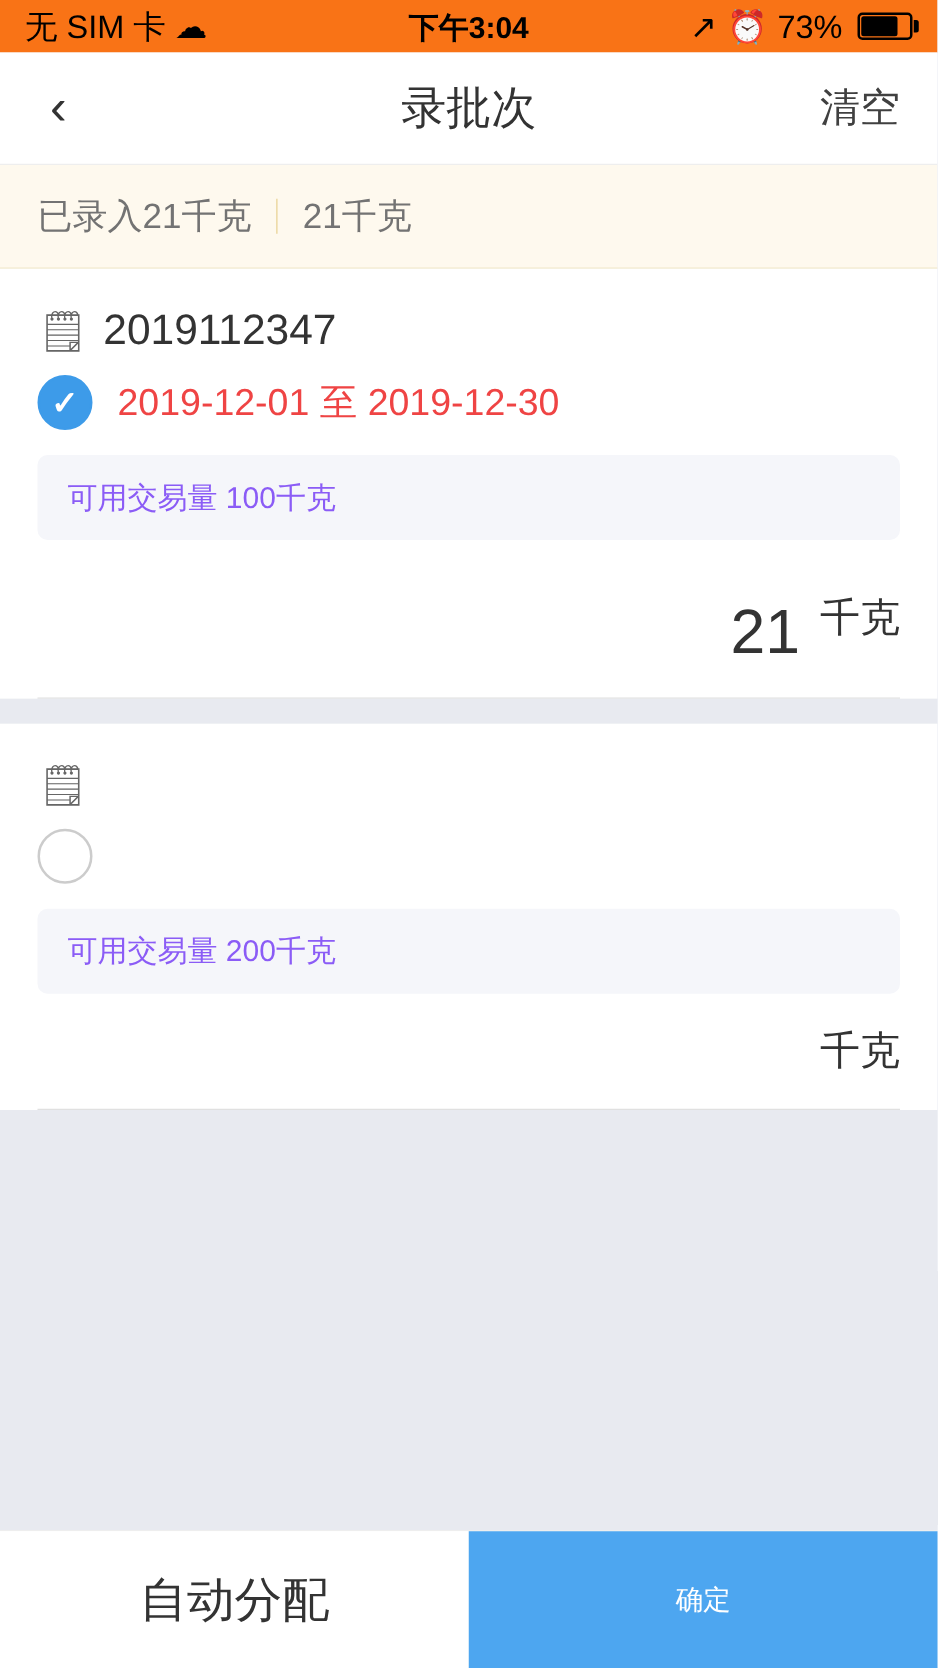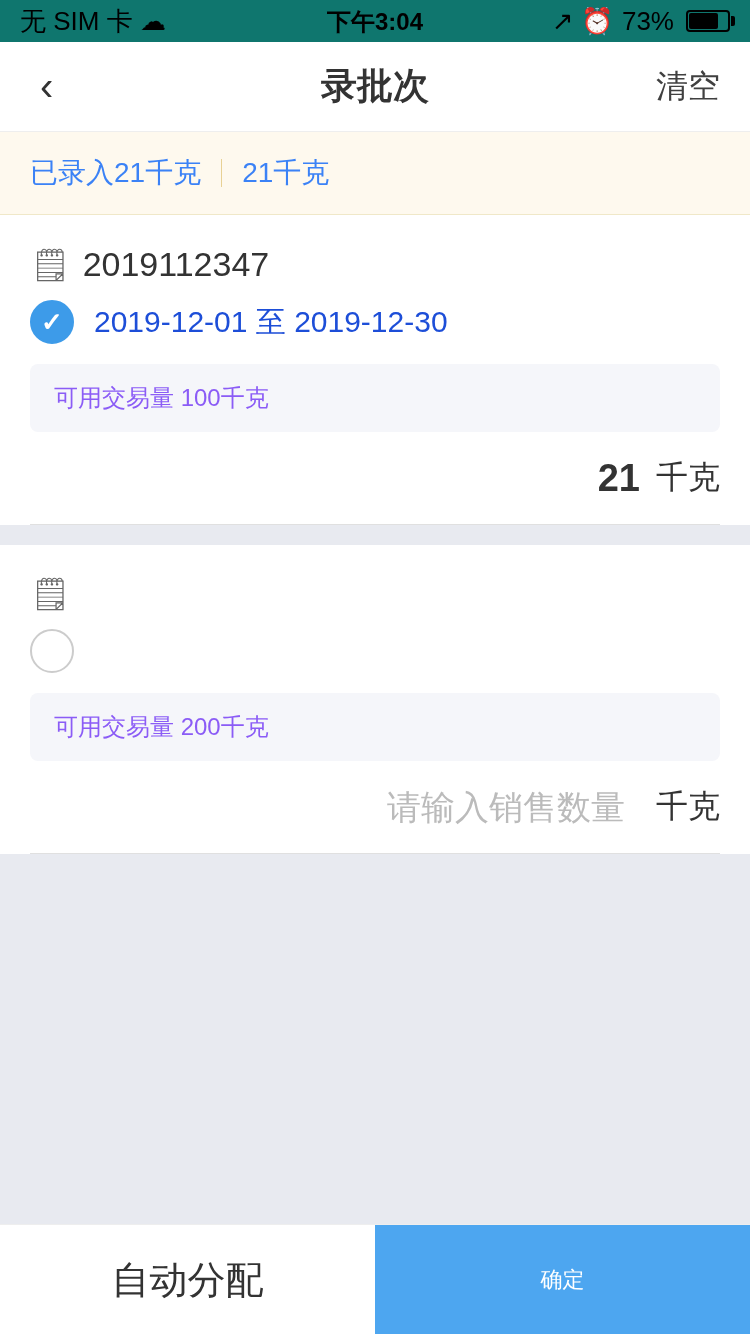--- a/index.html
+++ b/index.html
@@ -10,21 +10,21 @@
       width: 750px;
       min-height: 1334px;
       overflow-x: hidden;
       font-size: 32px;
     }
 
     
     .status-bar {
       width: 750px;
       height: 42px;
-      background: #0f766e;
+      background: #f97316;
       display: flex;
       align-items: center;
       justify-content: space-between;
       padding: 0 20px;
       font-size: 26px;
       font-weight: 500;
     }
     .status-left {
       display: flex;
       align-items: center;
@@ -91,21 +91,21 @@
       font-size: 40px;
       color: #333;
       cursor: pointer;
       padding: 10px;
     }
     .nav-title {
       position: absolute;
       left: 50%;
       transform: translateX(-50%);
       font-size: 36px;
-      font-weight: 700;
+      font-weight: 400;
       color: #333;
     }
     .nav-clear {
       font-size: 32px;
       color: #404040;
       cursor: pointer;
       margin-left: 28px;
     }
 
     
@@ -113,21 +113,21 @@
       width: 750px;
       background: #fef9ee;
       padding: 22px 30px;
       display: flex;
       align-items: center;
       gap: 20px;
       border-bottom: 1px solid #f0e8c8;
     }
     .info-text {
       font-size: 28px;
-      color: #3b82f6;
+      color: #737373;
     }
     .info-divider {
       width: 1px;
       height: 28px;
       background: #c8960c;
       opacity: 0.4;
     }
 
     
     .card {
@@ -173,43 +173,44 @@
       background: #3d9be9;
       border-color: #3d9be9;
     }
     .checkmark {
       color: #fff;
       font-size: 26px;
       font-weight: bold;
     }
     .date-range {
       font-size: 30px;
-      color: #1d4ed8;
+      color: #ef4444;
     }
 
     .card-availability {
       background: #f5f6fa;
       border-radius: 8px;
       padding: 18px 24px;
       font-size: 24px;
       color: #8b5cf6;
       margin-bottom: 0;
     }
 
     .card-amount-row {
       display: flex;
       align-items: center;
       justify-content: flex-end;
       padding: 24px 0 0 0;
       gap: 16px;
     }
     .amount-value {
-      font-size: 38px;
-      color: #333;
-      font-weight: 700;
+      font-size: 50px;
+      color: #333;
+      font-weight: 400;
+      margin-top: 20px;
     }
     .amount-unit {
       font-size: 32px;
       color: #333;
     }
 
     .card-divider {
       width: 100%;
       height: 1px;
       background: #e0e0e0;
@@ -346,21 +347,20 @@
   <div class="card-row-id">
     <span class="doc-icon">🗒</span>
   </div>
   <div class="card-row-date">
     <div class="checkbox-circle">
       <span class="checkmark" style="color:transparent;">✓</span>
     </div>
   </div>
   <div class="card-availability">可用交易量 200千克</div>
   <div class="input-row">
-    <input class="quantity-input" type="number" placeholder="请输入销售数量" style="">
     <span class="input-unit">千克</span>
   </div>
   <div style="height:24px; background:#fff;"></div>
   <div class="card-divider"></div>
 </div>
 
 <div class="bottom-area" style="min-height: 440px;"></div>
 
 <div class="bottom-bar">
   <button class="btn-auto">自动分配</button>

